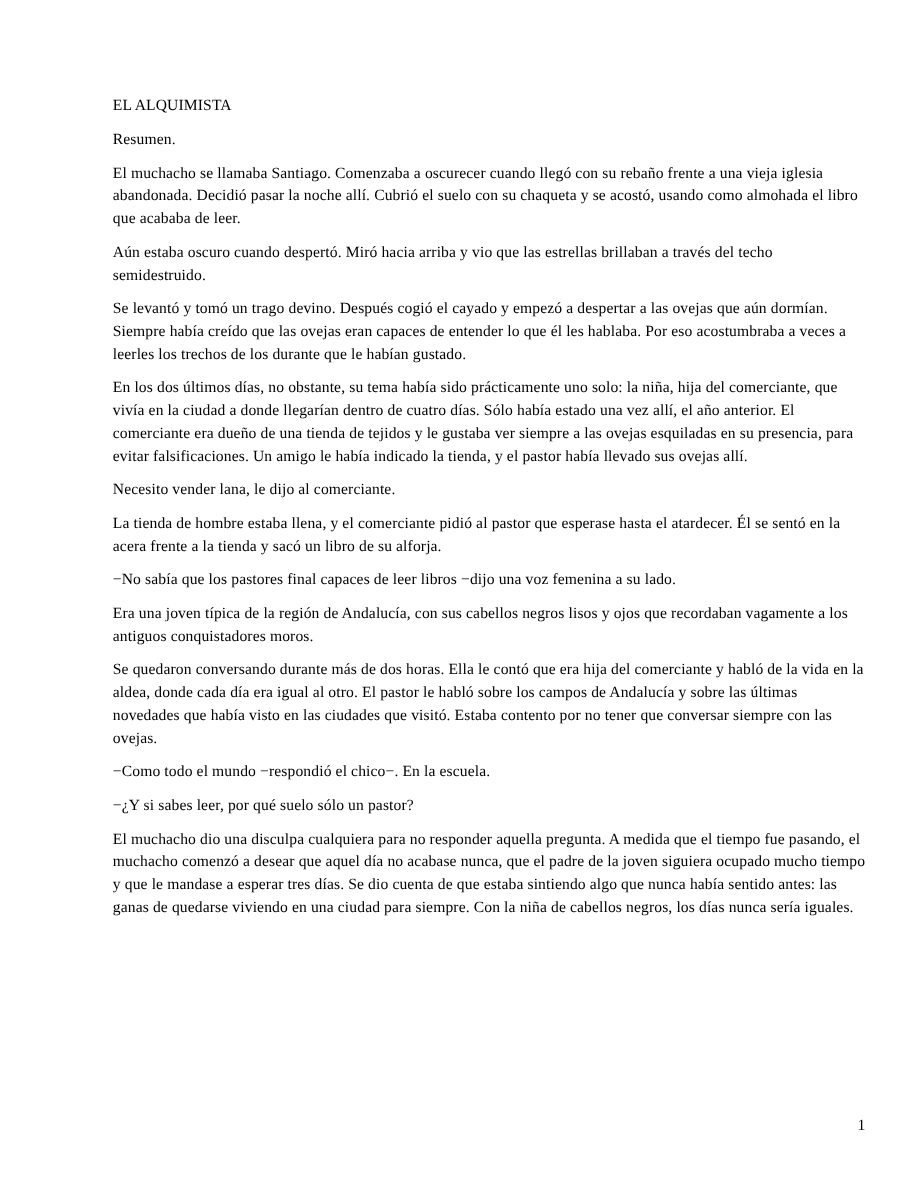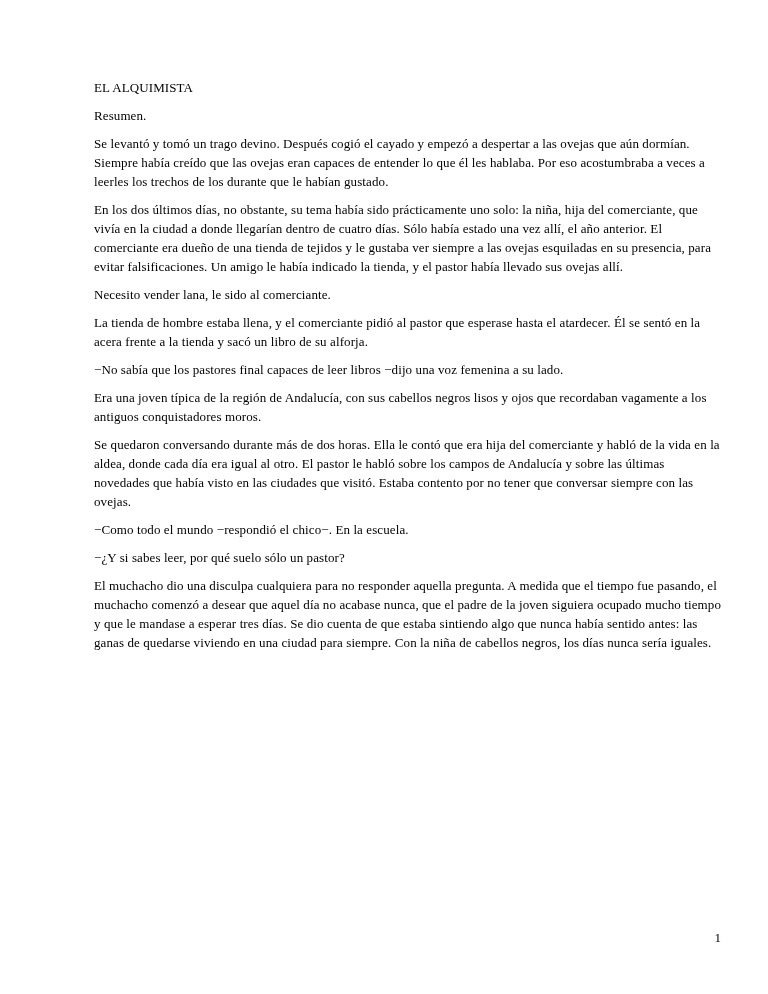--- a/index.html
+++ b/index.html
@@ -37,23 +37,25 @@
     line-height: 19px;
   }
 </style>
 </head>
 <body>
 
 <div class="page">
   <div class="doc-text">
     <p>EL ALQUIMISTA</p>
     <p>Resumen.</p>
+    <p>El muchacho se llamaba Santiago. Comenzaba a oscurecer cuando llegó con su rebaño frente a una vieja iglesia abandonada. Decidió pasar la noche allí. Cubrió el suelo con su chaqueta y se acostó, usando como almohada el libro que acababa de leer.</p>
+    <p>Aún estaba oscuro cuando despertó. Miró hacia arriba y vio que las estrellas brillaban a través del techo semidestruido.</p>
     <p>Se levantó y tomó un trago devino. Después cogió el cayado y empezó a despertar a las ovejas que aún dormían. Siempre había creído que las ovejas eran capaces de entender lo que él les hablaba. Por eso acostumbraba a veces a leerles los trechos de los durante que le habían gustado.</p>
     <p>En los dos últimos días, no obstante, su tema había sido prácticamente uno solo: la niña, hija del comerciante, que vivía en la ciudad a donde llegarían dentro de cuatro días. Sólo había estado una vez allí, el año anterior. El comerciante era dueño de una tienda de tejidos y le gustaba ver siempre a las ovejas esquiladas en su presencia, para evitar falsificaciones. Un amigo le había indicado la tienda, y el pastor había llevado sus ovejas allí.</p>
-    <p>Necesito vender lana, le sido al comerciante.</p>
+    <p>Necesito vender lana, le dijo al comerciante.</p>
     <p>La tienda de hombre estaba llena, y el comerciante pidió al pastor que esperase hasta el atardecer. Él se sentó en la acera frente a la tienda y sacó un libro de su alforja.</p>
     <p>−No sabía que los pastores final capaces de leer libros −dijo una voz femenina a su lado.</p>
     <p>Era una joven típica de la región de Andalucía, con sus cabellos negros lisos y ojos que recordaban vagamente a los antiguos conquistadores moros.</p>
     <p>Se quedaron conversando durante más de dos horas. Ella le contó que era hija del comerciante y habló de la vida en la aldea, donde cada día era igual al otro. El pastor le habló sobre los campos de Andalucía y sobre las últimas novedades que había visto en las ciudades que visitó. Estaba contento por no tener que conversar siempre con las ovejas.</p>
     <p>−Como todo el mundo −respondió el chico−. En la escuela.</p>
     <p>−¿Y si sabes leer, por qué suelo sólo un pastor?</p>
     <p>El muchacho dio una disculpa cualquiera para no responder aquella pregunta. A medida que el tiempo fue pasando, el muchacho comenzó a desear que aquel día no acabase nunca, que el padre de la joven siguiera ocupado mucho tiempo y que le mandase a esperar tres días. Se dio cuenta de que estaba sintiendo algo que nunca había sentido antes: las ganas de quedarse viviendo en una ciudad para siempre. Con la niña de cabellos negros, los días nunca sería iguales.</p>
   </div>
   <div class="page-number">1</div>
 </div>

